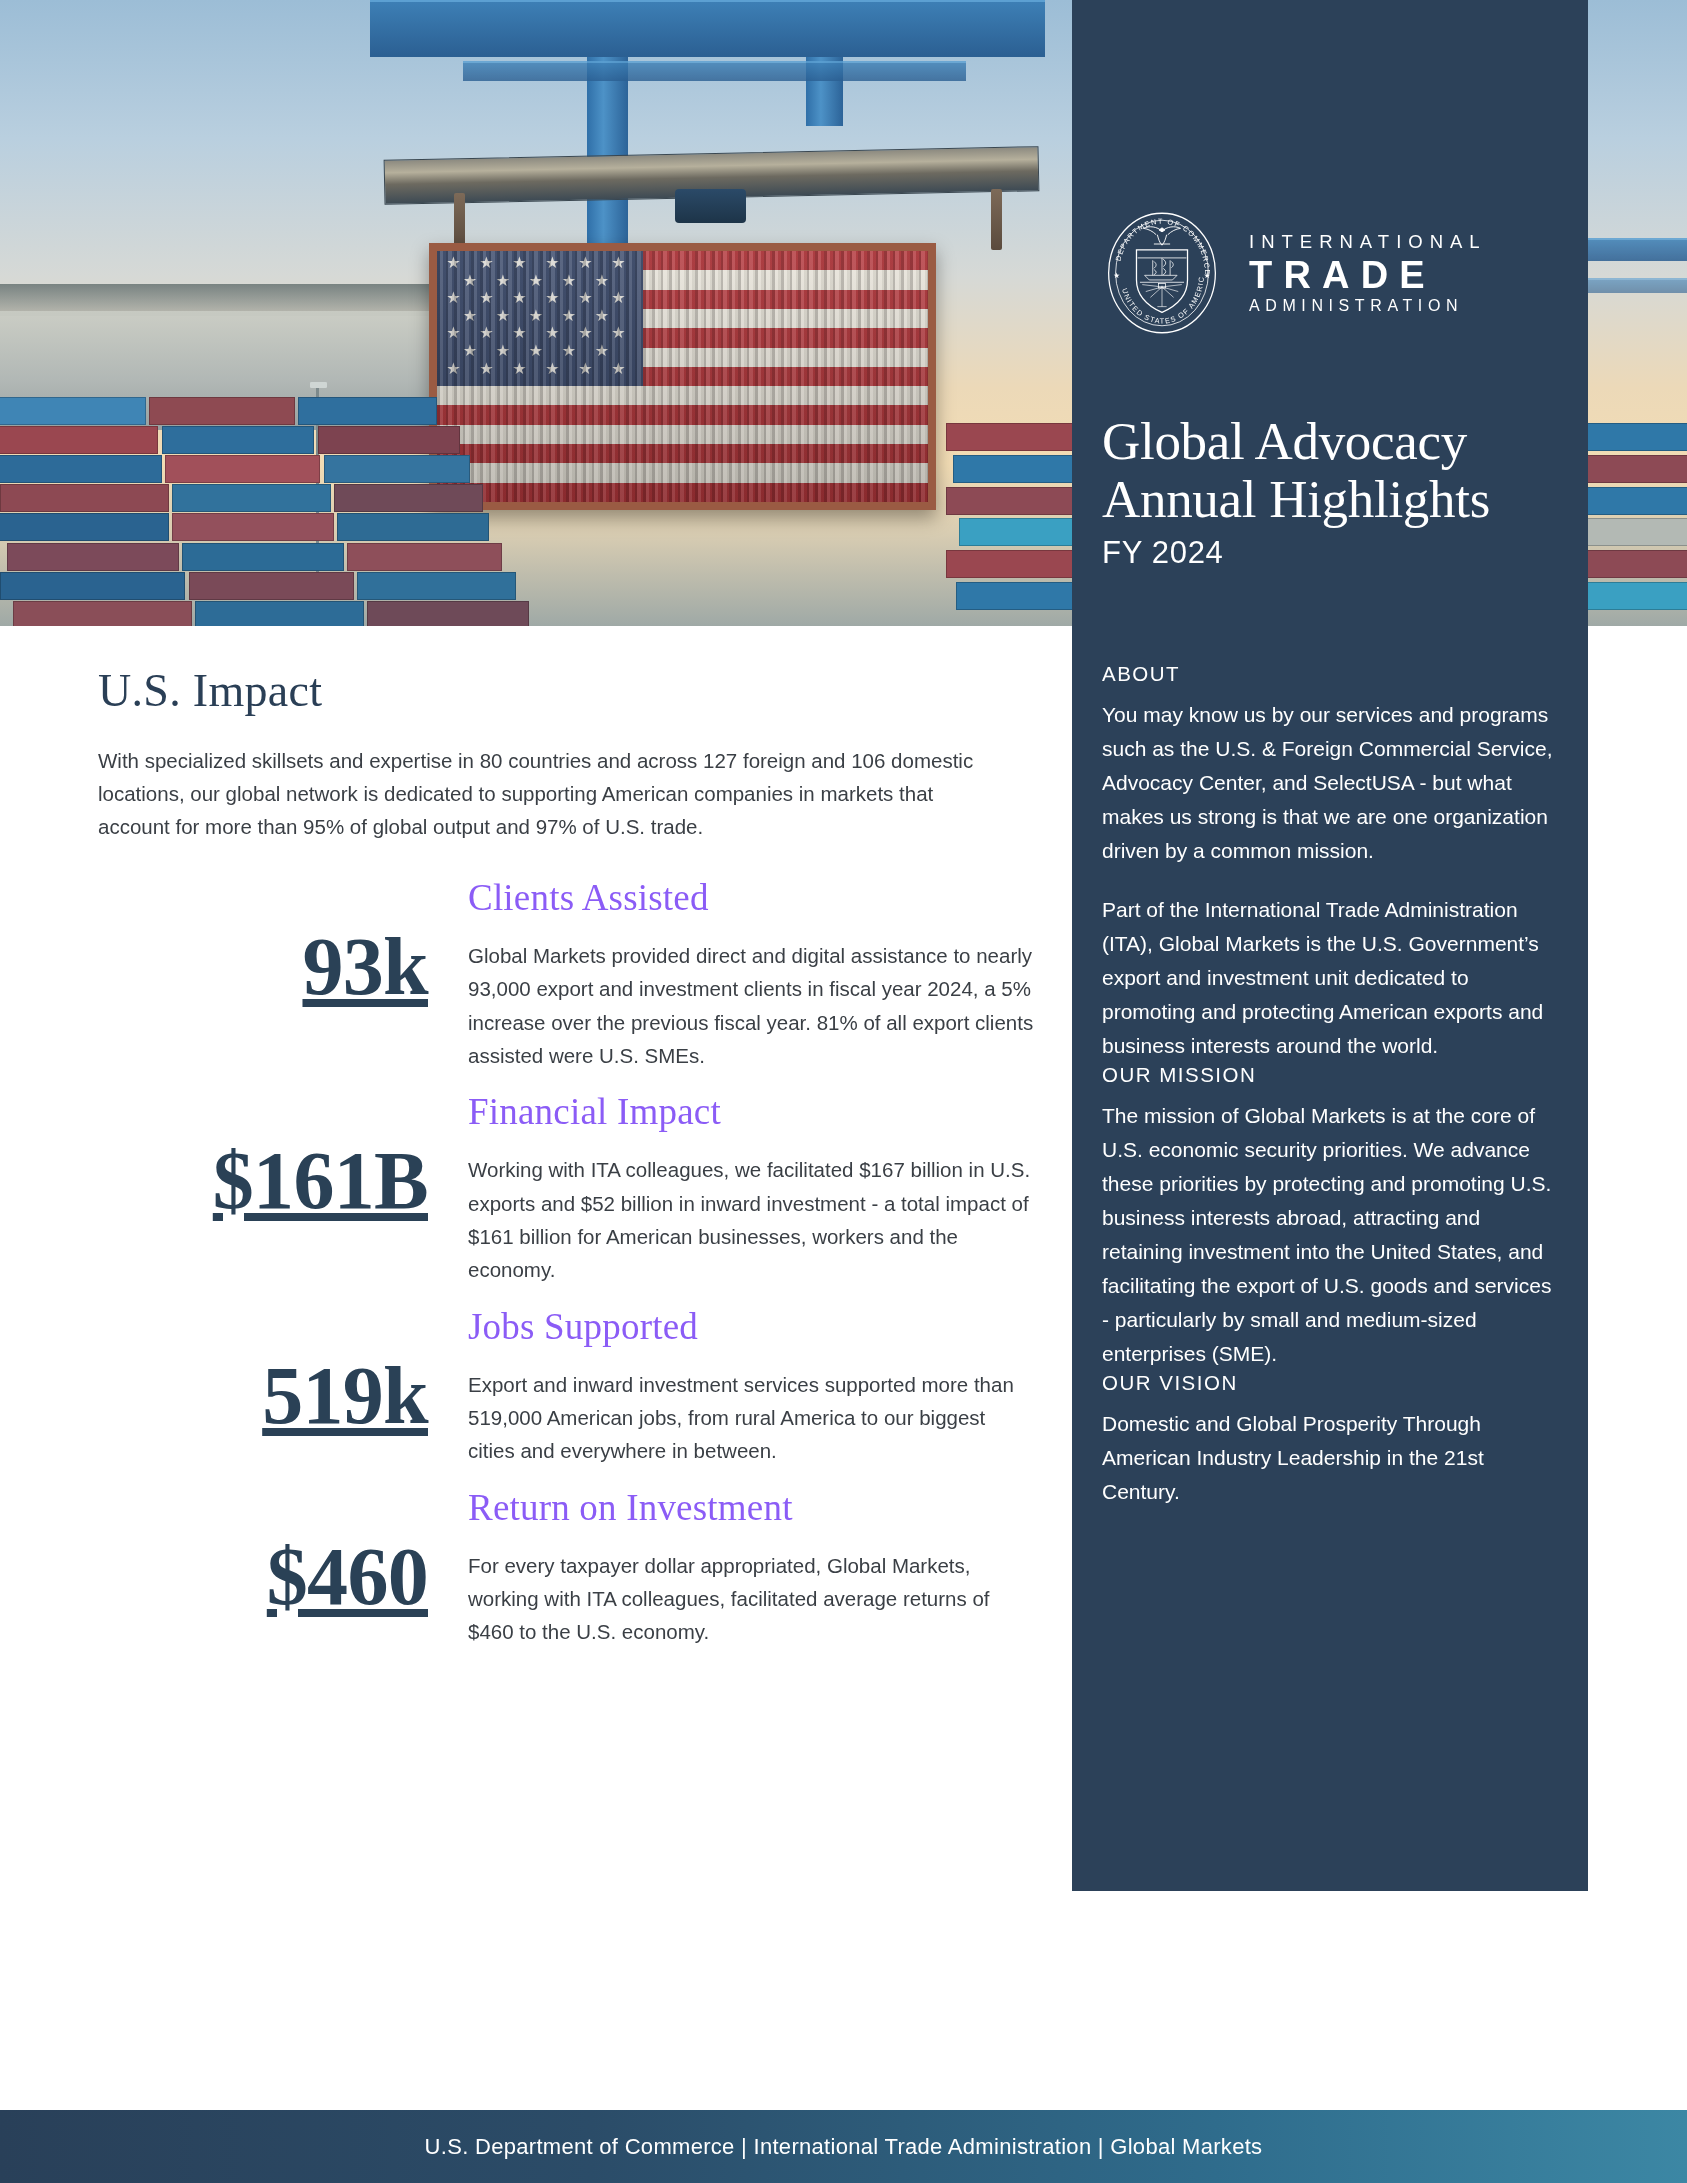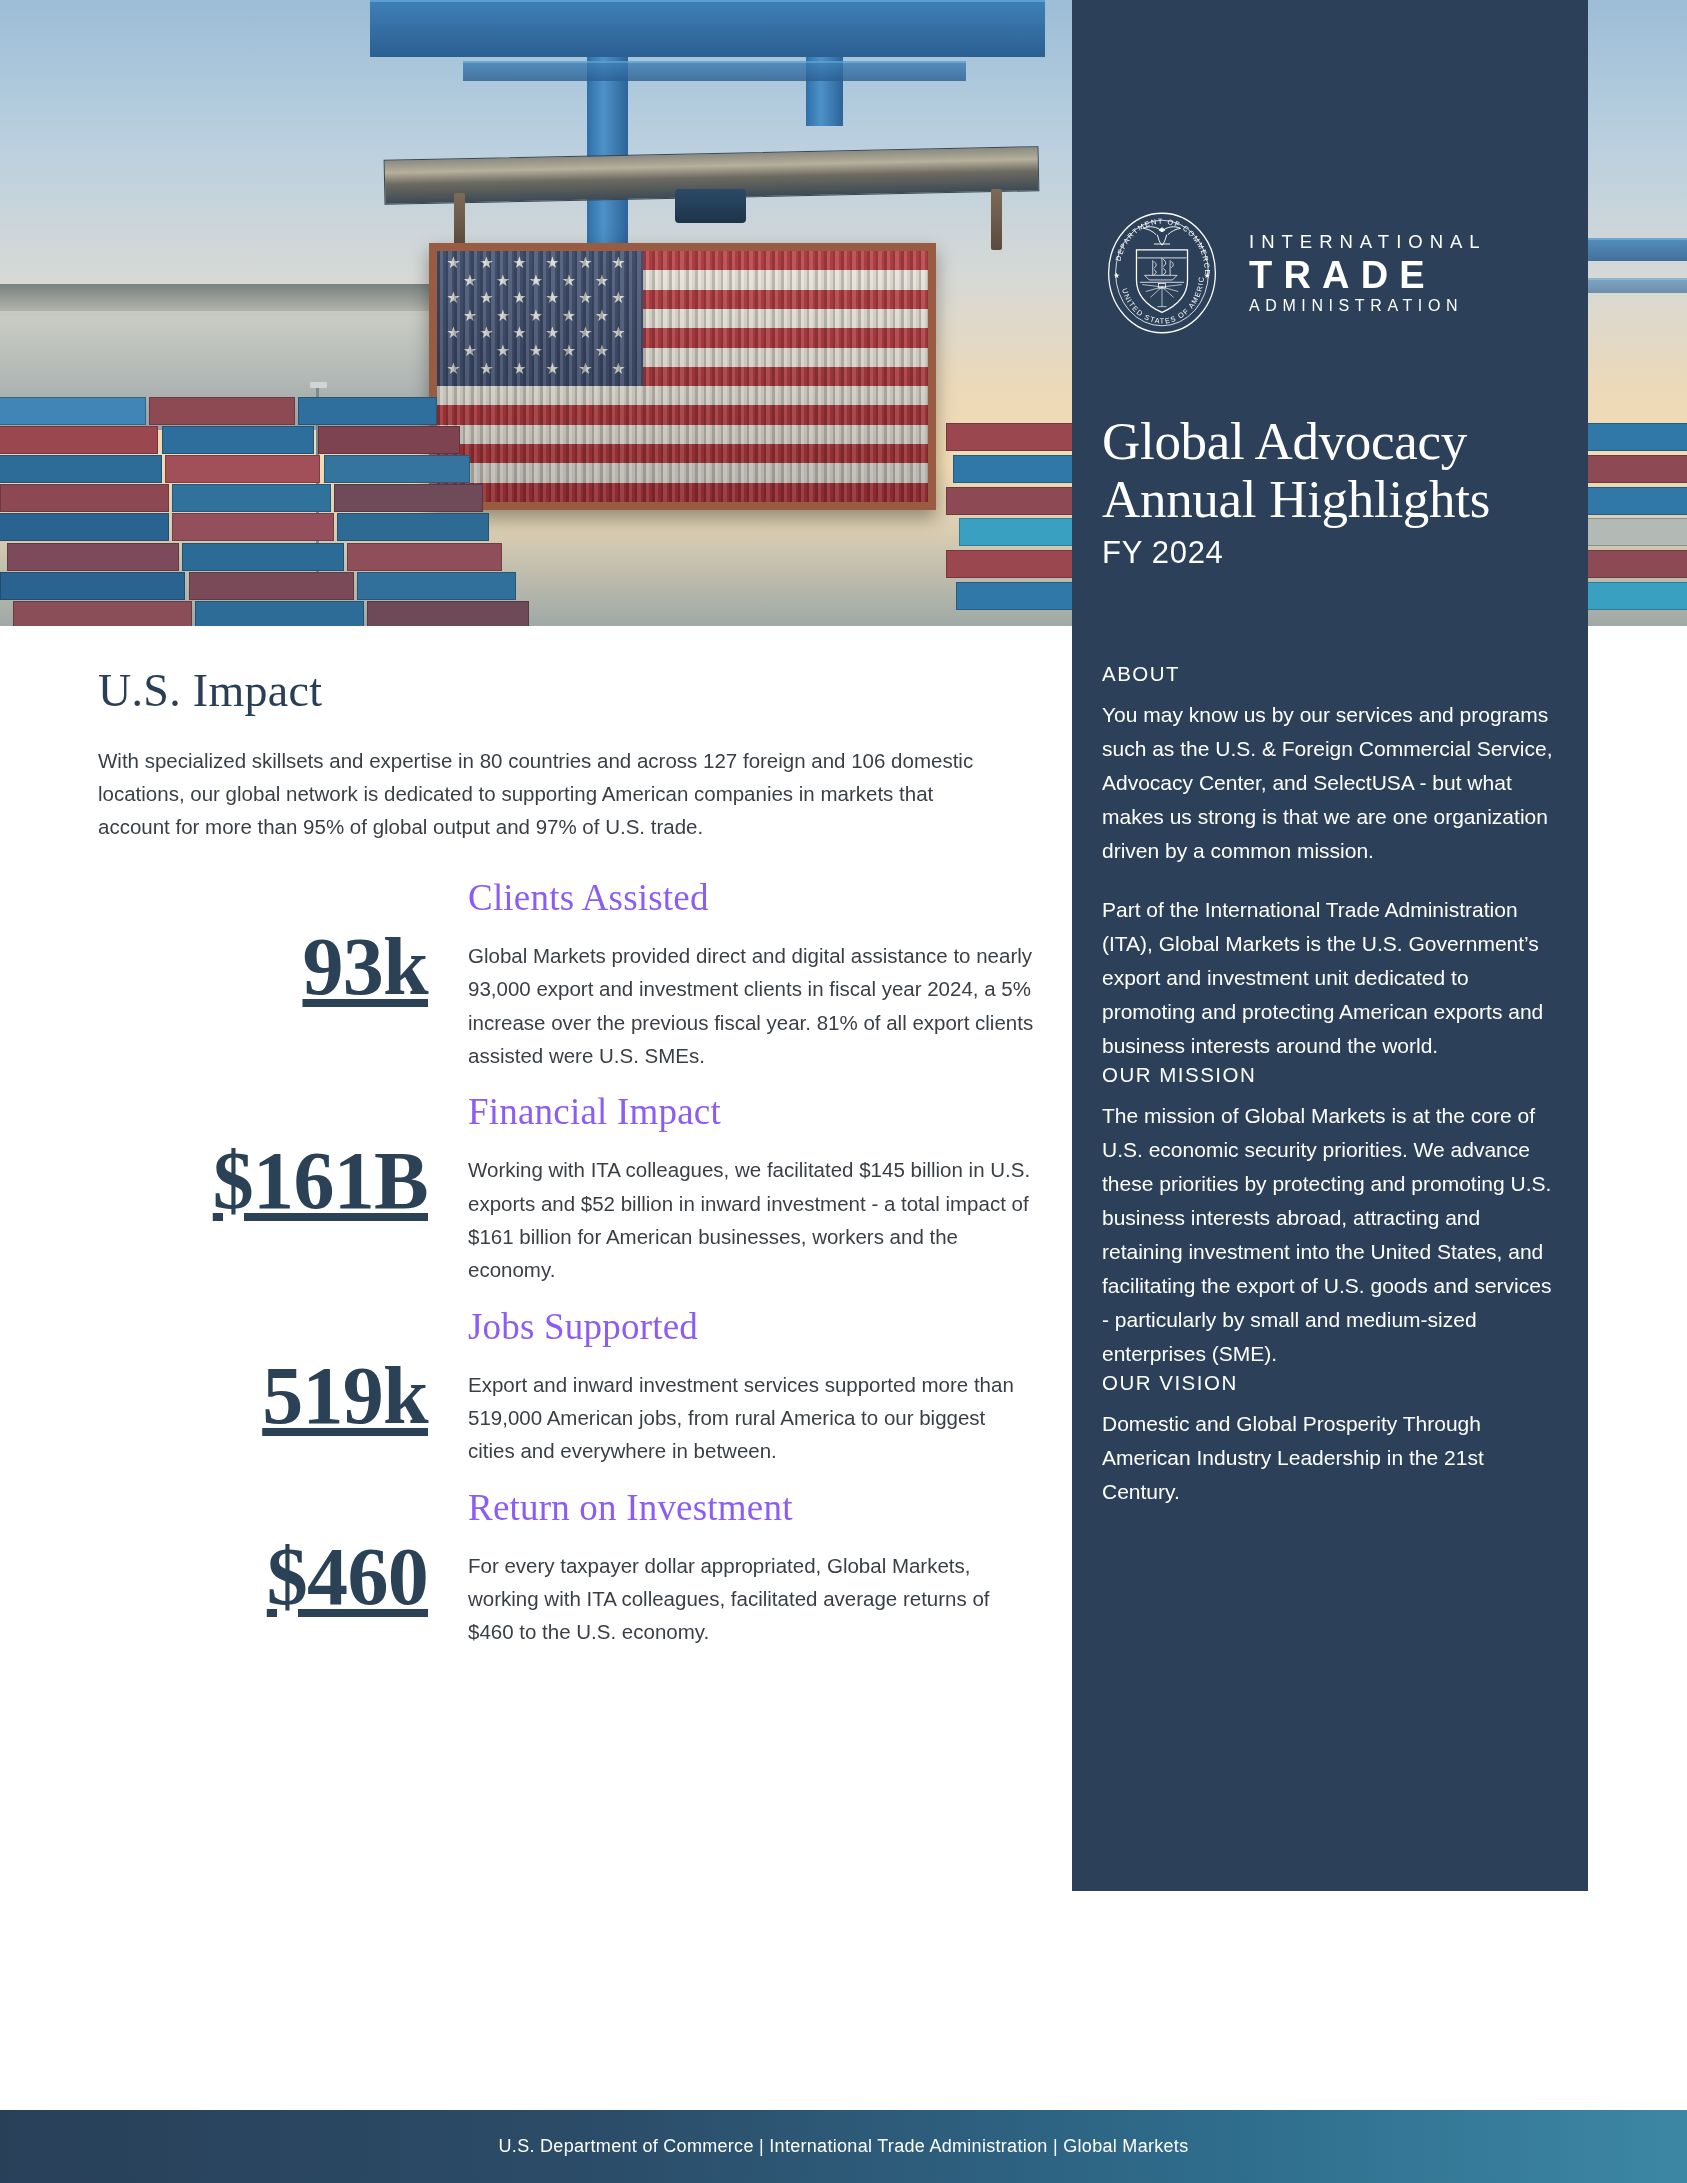--- a/index.html
+++ b/index.html
@@ -283,21 +283,21 @@
     left: 0; bottom: 0;
     width: 1687px;
     height: 73px;
     background: linear-gradient(90deg, #294059 0%, #2b4c68 35%, #2f6c8c 72%, #3c87a4 100%);
     display: flex;
     align-items: center;
     justify-content: center;
   }
   .footer-text {
     color: #ffffff;
-    font-size: 18px;
+    font-size: 22px;
     letter-spacing: 0.3px;
     text-align: right;
   }
   .footer-gap {
     position: absolute;
     left: 0; bottom: 73px; width: 1687px; height: 30px;
     background: #ffffff;
   }
 </style>
 </head>
@@ -545,21 +545,21 @@
           <div class="stat-p">Global Markets provided direct and digital assistance to nearly 93,000 export and investment clients in fiscal year 2024, a 5% increase over the previous fiscal year. 81% of all export clients assisted were U.S. SMEs.</div>
         </div>
       </div>
 
       <div class="stat">
         <div class="stat-num-col">
           <div class="stat-num">$161B</div>
         </div>
         <div class="stat-body">
           <div class="stat-h">Financial Impact</div>
-          <div class="stat-p">Working with ITA colleagues, we facilitated  $145 billion in U.S. exports and $52 billion in inward investment - a total impact of $161 billion for American businesses, workers and the economy.</div>
+          <div class="stat-p">Working with ITA colleagues, we facilitated  $167 billion in U.S. exports and $52 billion in inward investment - a total impact of $161 billion for American businesses, workers and the economy.</div>
         </div>
       </div>
 
       <div class="stat">
         <div class="stat-num-col">
           <div class="stat-num">519k</div>
         </div>
         <div class="stat-body">
           <div class="stat-h">Jobs Supported</div>
           <div class="stat-p">Export and inward investment services supported more than 519,000 American jobs, from rural America to our biggest cities and everywhere in between.</div>

